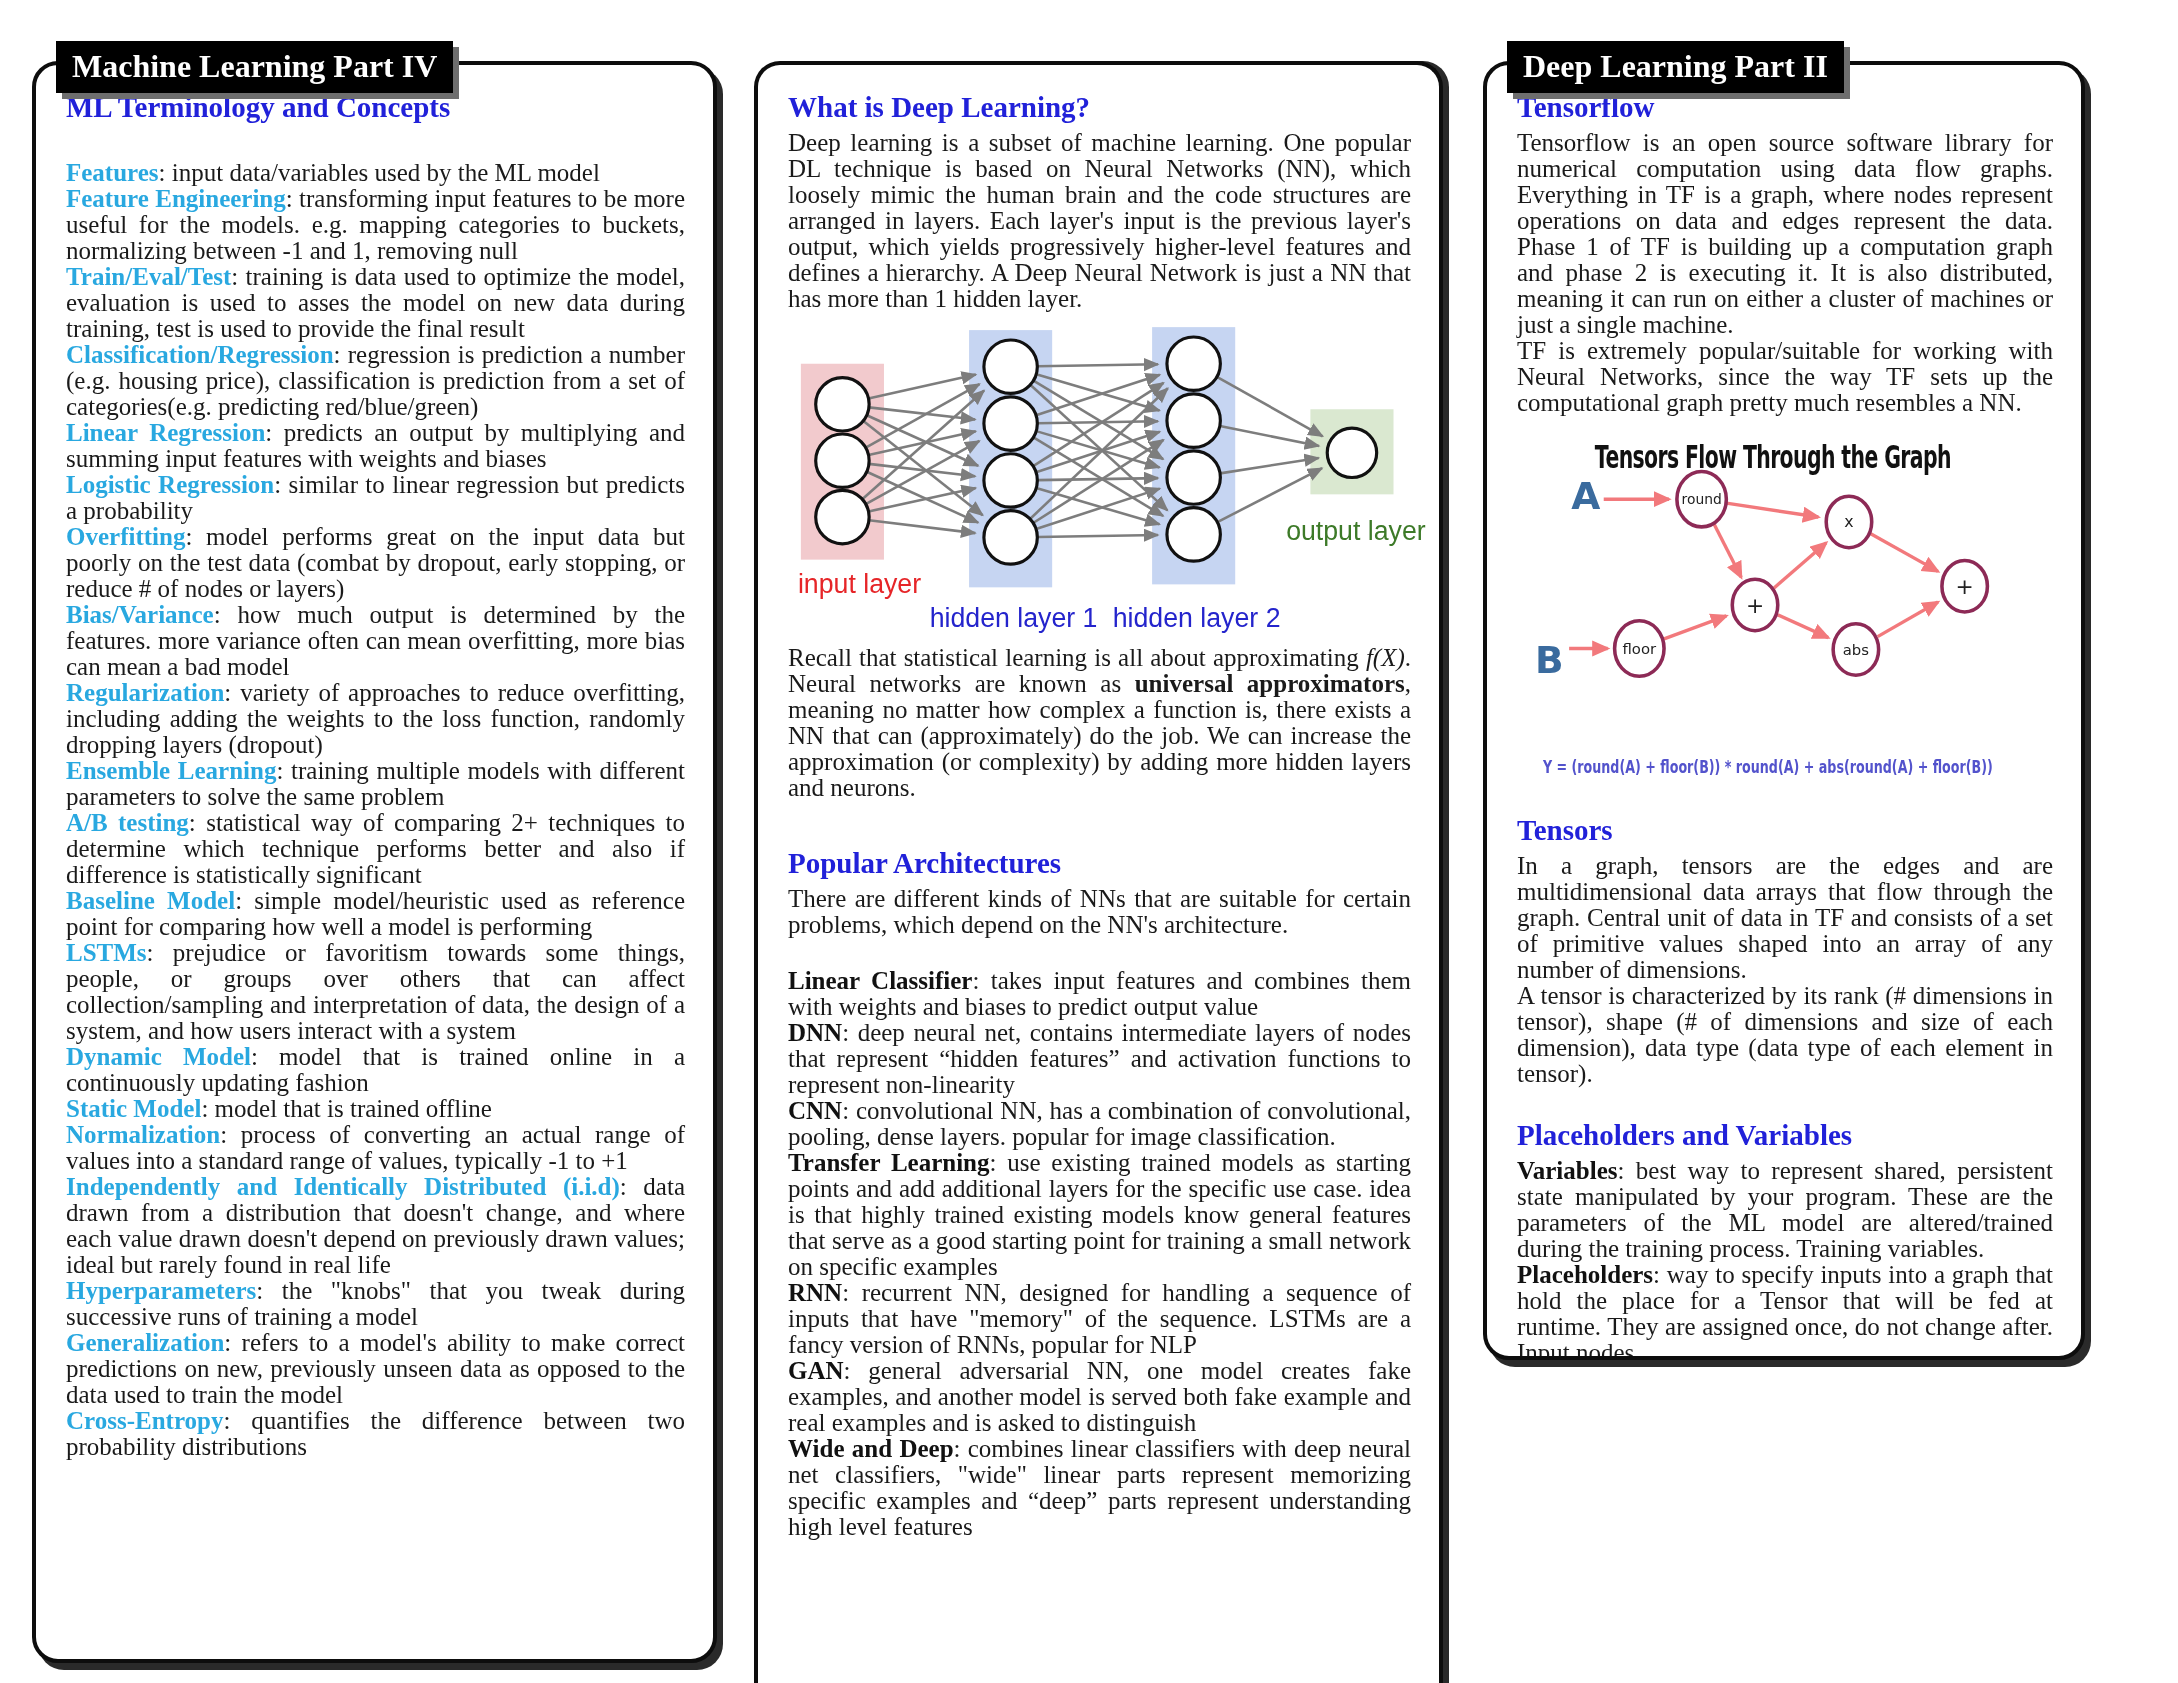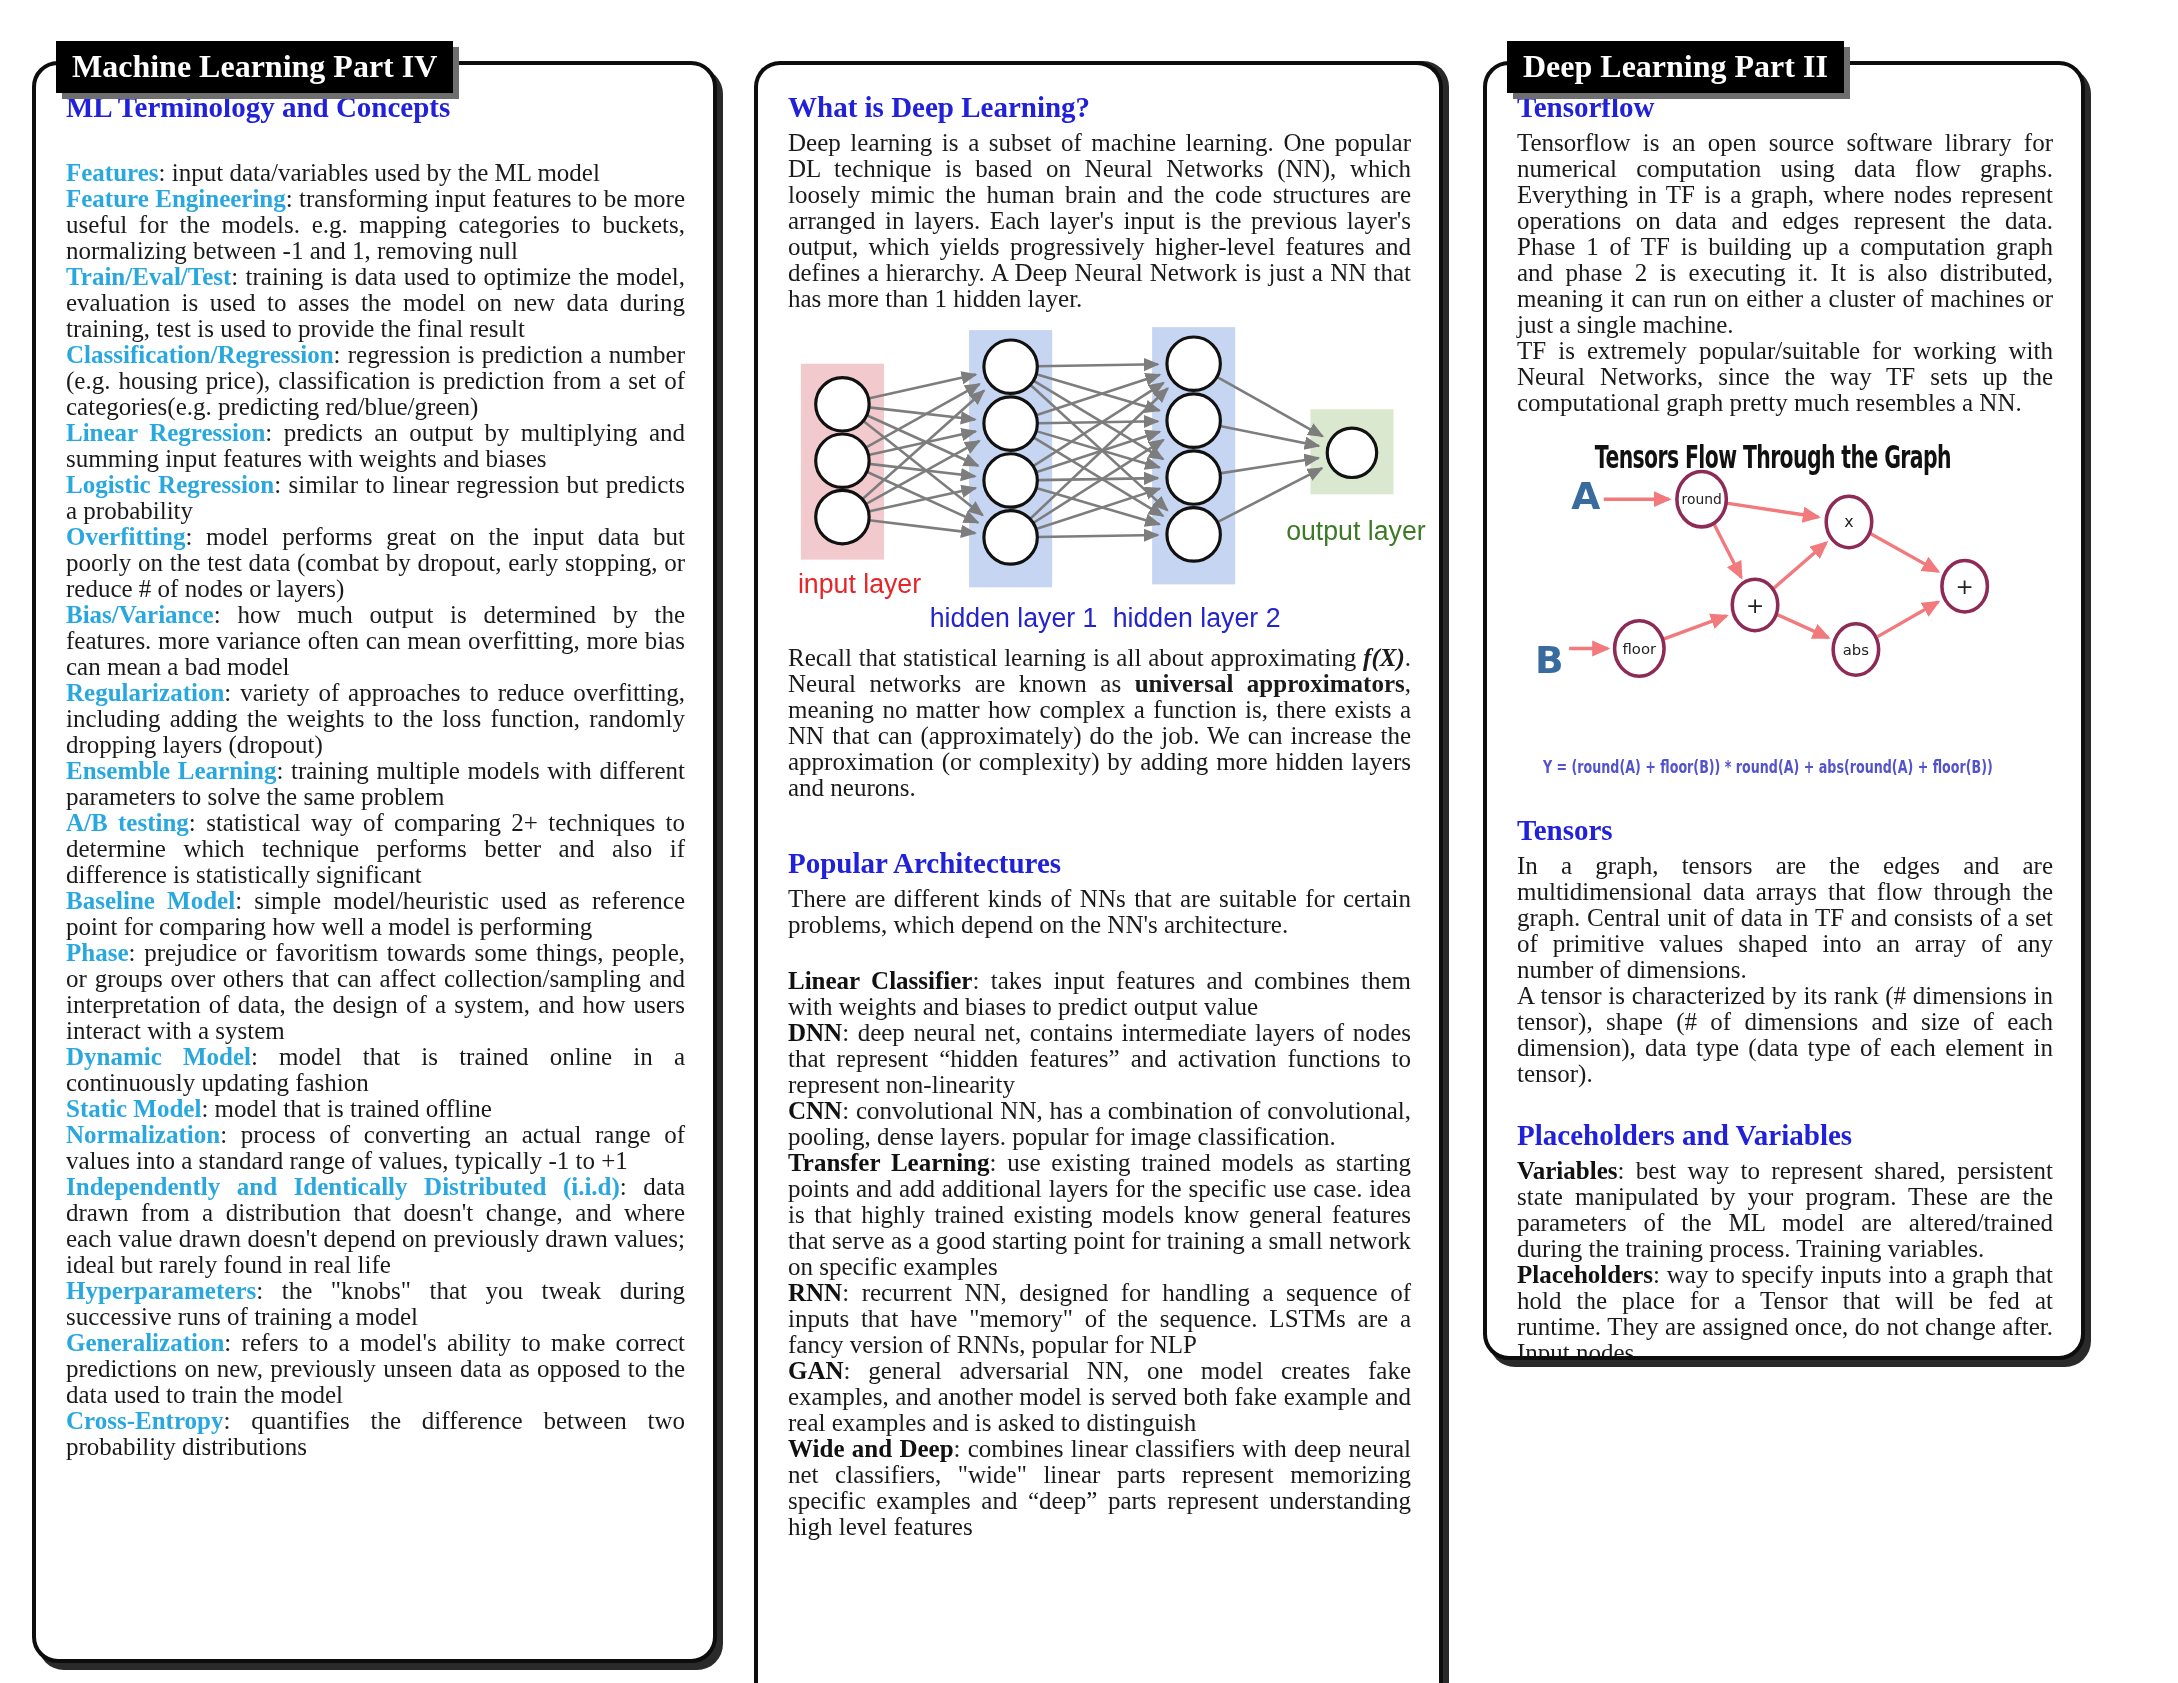--- a/index.html
+++ b/index.html
@@ -15,21 +15,21 @@
 
   #box-1 { left:32px;   top:61px; width:685px; height:1602px; }
   #box-2 { left:754px;  top:61px; width:689px; height:1683px; border-bottom:none; border-radius:26px 26px 0 0; box-shadow:6px 0 0 #2a2a2a; }
   #box-3 { left:1483px; top:61px; width:602px; height:1299px; }
 
   .sec-heading { color:#2121d9; font-weight:bold; font-size:29px; line-height:36px; margin-bottom:5px; }
   p.para, p.entry { font-size:25px; line-height:26px; text-align:justify; }
   .term-cyan { color:#29a8e0; font-weight:bold; }
   .term-bold { color:#111; font-weight:bold; }
   .b { font-weight:bold; }
-  .i { font-style:italic;font-weight:bold; }
+  .i { font-style:italic; }
   .gap { height:30px; } .gap-lg { height:44px; }
 
   .figure { position:relative; }
   .figure.nn { width:653px; margin:10px auto 4px auto; }
   .figure.tf { width:634px; margin:12px 0 24px 12px; }
   .nn-label { font-family:"Liberation Sans", sans-serif; font-size:27px; }
   .tf-title { font-family:"DejaVu Sans", sans-serif; font-weight:bold; font-size:33px; letter-spacing:-1px; }
   .tf-io { font-family:"DejaVu Sans", sans-serif; font-size:38px; font-weight:bold; }
   .tf-node-label { font-family:"DejaVu Sans", sans-serif; fill:#222; }
   .tf-formula { font-family:"DejaVu Sans", sans-serif; font-size:17.5px; font-weight:bold; }
@@ -47,21 +47,21 @@
       <p class="entry"><span class="term-cyan">Train/Eval/Test</span><span>: training is data used to optimize the model, evaluation is used to asses the model on new data during training, test is used to provide the final result</span></p>
       <p class="entry"><span class="term-cyan">Classification/Regression</span><span>: regression is prediction a number (e.g. housing price), classification is prediction from a set of categories(e.g. predicting red/blue/green)</span></p>
       <p class="entry"><span class="term-cyan">Linear Regression</span><span>: predicts an output by multiplying and summing input features with weights and biases</span></p>
       <p class="entry"><span class="term-cyan">Logistic Regression</span><span>: similar to linear regression but predicts a probability</span></p>
       <p class="entry"><span class="term-cyan">Overfitting</span><span>: model performs great on the input data but poorly on the test data (combat by dropout, early stopping, or reduce # of nodes or layers)</span></p>
       <p class="entry"><span class="term-cyan">Bias/Variance</span><span>: how much output is determined by the features. more variance often can mean overfitting, more bias can mean a bad model</span></p>
       <p class="entry"><span class="term-cyan">Regularization</span><span>: variety of approaches to reduce overfitting, including adding the weights to the loss function, randomly dropping layers (dropout)</span></p>
       <p class="entry"><span class="term-cyan">Ensemble Learning</span><span>: training multiple models with different parameters to solve the same problem</span></p>
       <p class="entry"><span class="term-cyan">A/B testing</span><span>: statistical way of comparing 2+ techniques to determine which technique performs better and also if difference is statistically significant</span></p>
       <p class="entry"><span class="term-cyan">Baseline Model</span><span>: simple model/heuristic used as reference point for comparing how well a model is performing</span></p>
-      <p class="entry"><span class="term-cyan">Phase</span><span>: prejudice or favoritism towards some things, people, or groups over others that can affect collection/sampling and interpretation of data, the design of a system, and how users interact with a system</span></p>
+      <p class="entry"><span class="term-cyan">LSTMs</span><span>: prejudice or favoritism towards some things, people, or groups over others that can affect collection/sampling and interpretation of data, the design of a system, and how users interact with a system</span></p>
       <p class="entry"><span class="term-cyan">Dynamic Model</span><span>: model that is trained online in a continuously updating fashion</span></p>
       <p class="entry"><span class="term-cyan">Static Model</span><span>: model that is trained offline</span></p>
       <p class="entry"><span class="term-cyan">Normalization</span><span>: process of converting an actual range of values into a standard range of values, typically -1 to +1</span></p>
       <p class="entry"><span class="term-cyan">Independently and Identically Distributed (i.i.d)</span><span>: data drawn from a distribution that doesn't change, and where each value drawn doesn't depend on previously drawn values; ideal but rarely found in real life</span></p>
       <p class="entry"><span class="term-cyan">Hyperparameters</span><span>: the "knobs" that you tweak during successive runs of training a model</span></p>
       <p class="entry"><span class="term-cyan">Generalization</span><span>: refers to a model's ability to make correct predictions on new, previously unseen data as opposed to the data used to train the model</span></p>
       <p class="entry"><span class="term-cyan">Cross-Entropy</span><span>: quantifies the difference between two probability distributions</span></p>
     </div>
 </section>
 

